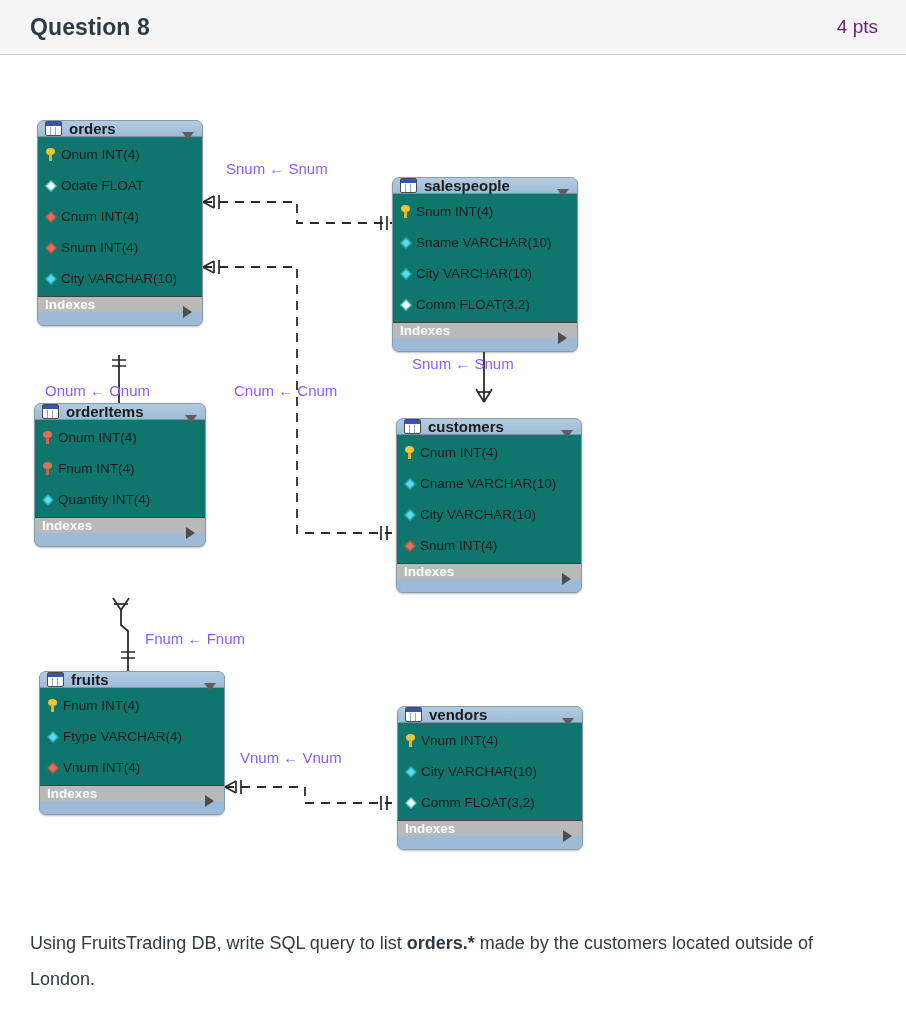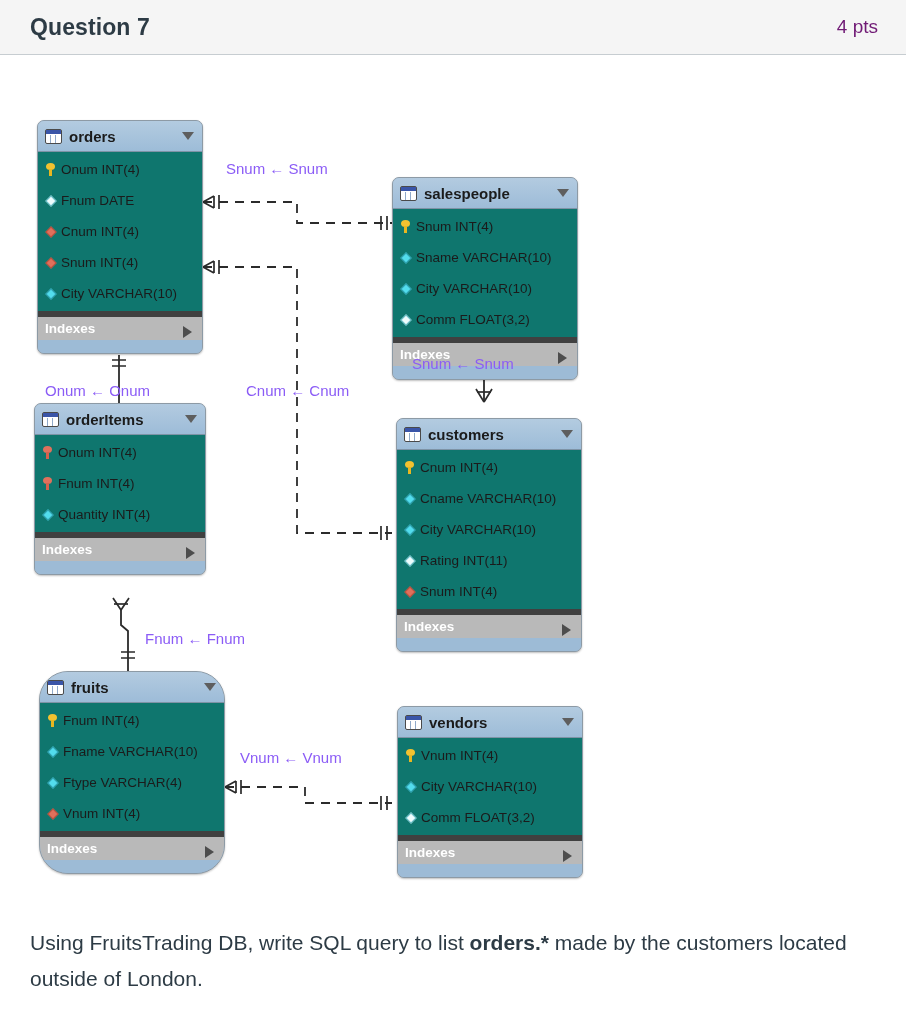--- a/index.html
+++ b/index.html
@@ -32,21 +32,21 @@
   
   .entity {
     position:absolute;
     border:1px solid #8d9aa5;
     border-radius:7px;
     background:#9dbbd6;
     box-shadow:0 1px 2px rgba(0,0,0,.25);
     overflow:hidden;
   }
   .ent-title {
-    height:31px;
+    height:16px;
     background:linear-gradient(#b3cbe0,#9dbcd8);
     border-bottom:1px solid #7e93a6;
     display:flex; align-items:center;
     padding:0 6px 0 7px;
     position:relative;
   }
   .tbl-icon {
     width:17px; height:15px; flex:none;
     border:1px solid #4a4a4a;
     border-radius:2px;
@@ -108,23 +108,23 @@
   .ic.dia span {
     display:block; width:8px; height:8px; margin:2px;
     transform:rotate(45deg);
     border:1px solid #57a7b0;
   }
   .ic.dia.cyan span  { background:#53dded; border-color:#2f9fae; }
   .ic.dia.hollow span{ background:#eefcfd; border-color:#63bcc6; }
   .ic.dia.red span   { background:#e0705c; border-color:#b8503d; }
 
   .ent-indexes {
-    height:29px;
+    height:16px;
     background:#b9b9b9;
-    border-top:6px solid #404040;
+    border-top:1px solid #404040;
     display:flex; align-items:center;
     padding-left:7px;
     position:relative;
   }
   .idx-label { font-size:13.5px; font-weight:bold; color:#ffffff; }
   .caret-right {
     position:absolute; right:10px; top:9px;
     width:0;height:0;
     border-top:6px solid transparent;
     border-bottom:6px solid transparent;
@@ -137,29 +137,29 @@
     position:absolute;
     font-size:15px;
     color:#8b5cf6;
     white-space:nowrap;
   }
 
   
   #q-body {
     position:absolute; left:0; top:925px; width:906px;
     padding:0 30px;
-    font-size:21px; line-height:36px; color:#2d3b45;
+    font-size:18px; line-height:36px; color:#2d3b45;
   }
   #q-body b { font-weight:bold; }
 </style>
 </head>
 <body>
 
 <div id="q-header">
-  <div id="q-title">Question 7</div>
+  <div id="q-title">Question 8</div>
   <div id="q-points">4 pts</div>
 </div>
 
 <div id="diagram">
 
   <svg id="wires" viewBox="0 0 906 870" xmlns="http://www.w3.org/2000/svg">
     <g stroke="#2b2b2b" stroke-width="1.8" fill="none">
 
       <path d="M203,147 L297,147 L297,168 L392,168" stroke-dasharray="9,7"></path>
 
@@ -222,21 +222,21 @@
     </div>
     <div class="ent-fields">
       <div class="field">
         <span class="ic key-y"></span>
         <span class="f-label">Onum INT(4)</span>
       </div>
       <div class="field">
         <span class="ic dia hollow">
             <span></span>
           </span>
-        <span class="f-label">Fnum DATE</span>
+        <span class="f-label">Odate FLOAT</span>
       </div>
       <div class="field">
         <span class="ic dia red">
             <span></span>
           </span>
         <span class="f-label">Cnum INT(4)</span>
       </div>
       <div class="field">
         <span class="ic dia red">
             <span></span>
@@ -340,60 +340,48 @@
           </span>
         <span class="f-label">Cname VARCHAR(10)</span>
       </div>
       <div class="field">
         <span class="ic dia cyan">
             <span></span>
           </span>
         <span class="f-label">City VARCHAR(10)</span>
       </div>
       <div class="field">
-        <span class="ic dia hollow">
-            <span></span>
-          </span>
-        <span class="f-label">Rating INT(11)</span>
-      </div>
-      <div class="field">
         <span class="ic dia red">
             <span></span>
           </span>
         <span class="f-label">Snum INT(4)</span>
       </div>
     </div>
     <div class="ent-indexes">
       <span class="idx-label">Indexes</span>
       <span class="caret-right"></span>
     </div>
     <div class="ent-foot"></div>
   </div>
 
-  <div class="entity" style="left:39px; top:616px; width:186px;border-radius:29px;">
+  <div class="entity" style="left:39px; top:616px; width:186px;">
     <div class="ent-title">
       <span class="tbl-icon"></span>
       <span class="ent-name">fruits</span>
       <span class="caret-down"></span>
     </div>
     <div class="ent-fields">
       <div class="field">
         <span class="ic key-y"></span>
         <span class="f-label">Fnum INT(4)</span>
       </div>
       <div class="field">
         <span class="ic dia cyan">
             <span></span>
           </span>
-        <span class="f-label">Fname VARCHAR(10)</span>
-      </div>
-      <div class="field">
-        <span class="ic dia cyan">
-            <span></span>
-          </span>
         <span class="f-label">Ftype VARCHAR(4)</span>
       </div>
       <div class="field">
         <span class="ic dia red">
             <span></span>
           </span>
         <span class="f-label">Vnum INT(4)</span>
       </div>
     </div>
     <div class="ent-indexes">
@@ -431,21 +419,21 @@
       <span class="idx-label">Indexes</span>
       <span class="caret-right"></span>
     </div>
     <div class="ent-foot"></div>
   </div>
 
   <div class="rel-label" style="left:226px; top:105px;">Snum ← Snum</div>
 
   <div class="rel-label" style="left:45px; top:327px;">Onum ← Onum</div>
 
-  <div class="rel-label" style="left:234px; top:327px;margin-left:12px;">Cnum ← Cnum</div>
+  <div class="rel-label" style="left:234px; top:327px;">Cnum ← Cnum</div>
 
   <div class="rel-label" style="left:412px; top:300px;">Snum ← Snum</div>
 
   <div class="rel-label" style="left:145px; top:575px;">Fnum ← Fnum</div>
 
   <div class="rel-label" style="left:240px; top:694px;">Vnum ← Vnum</div>
 
 </div>
 
 <div id="q-body">

